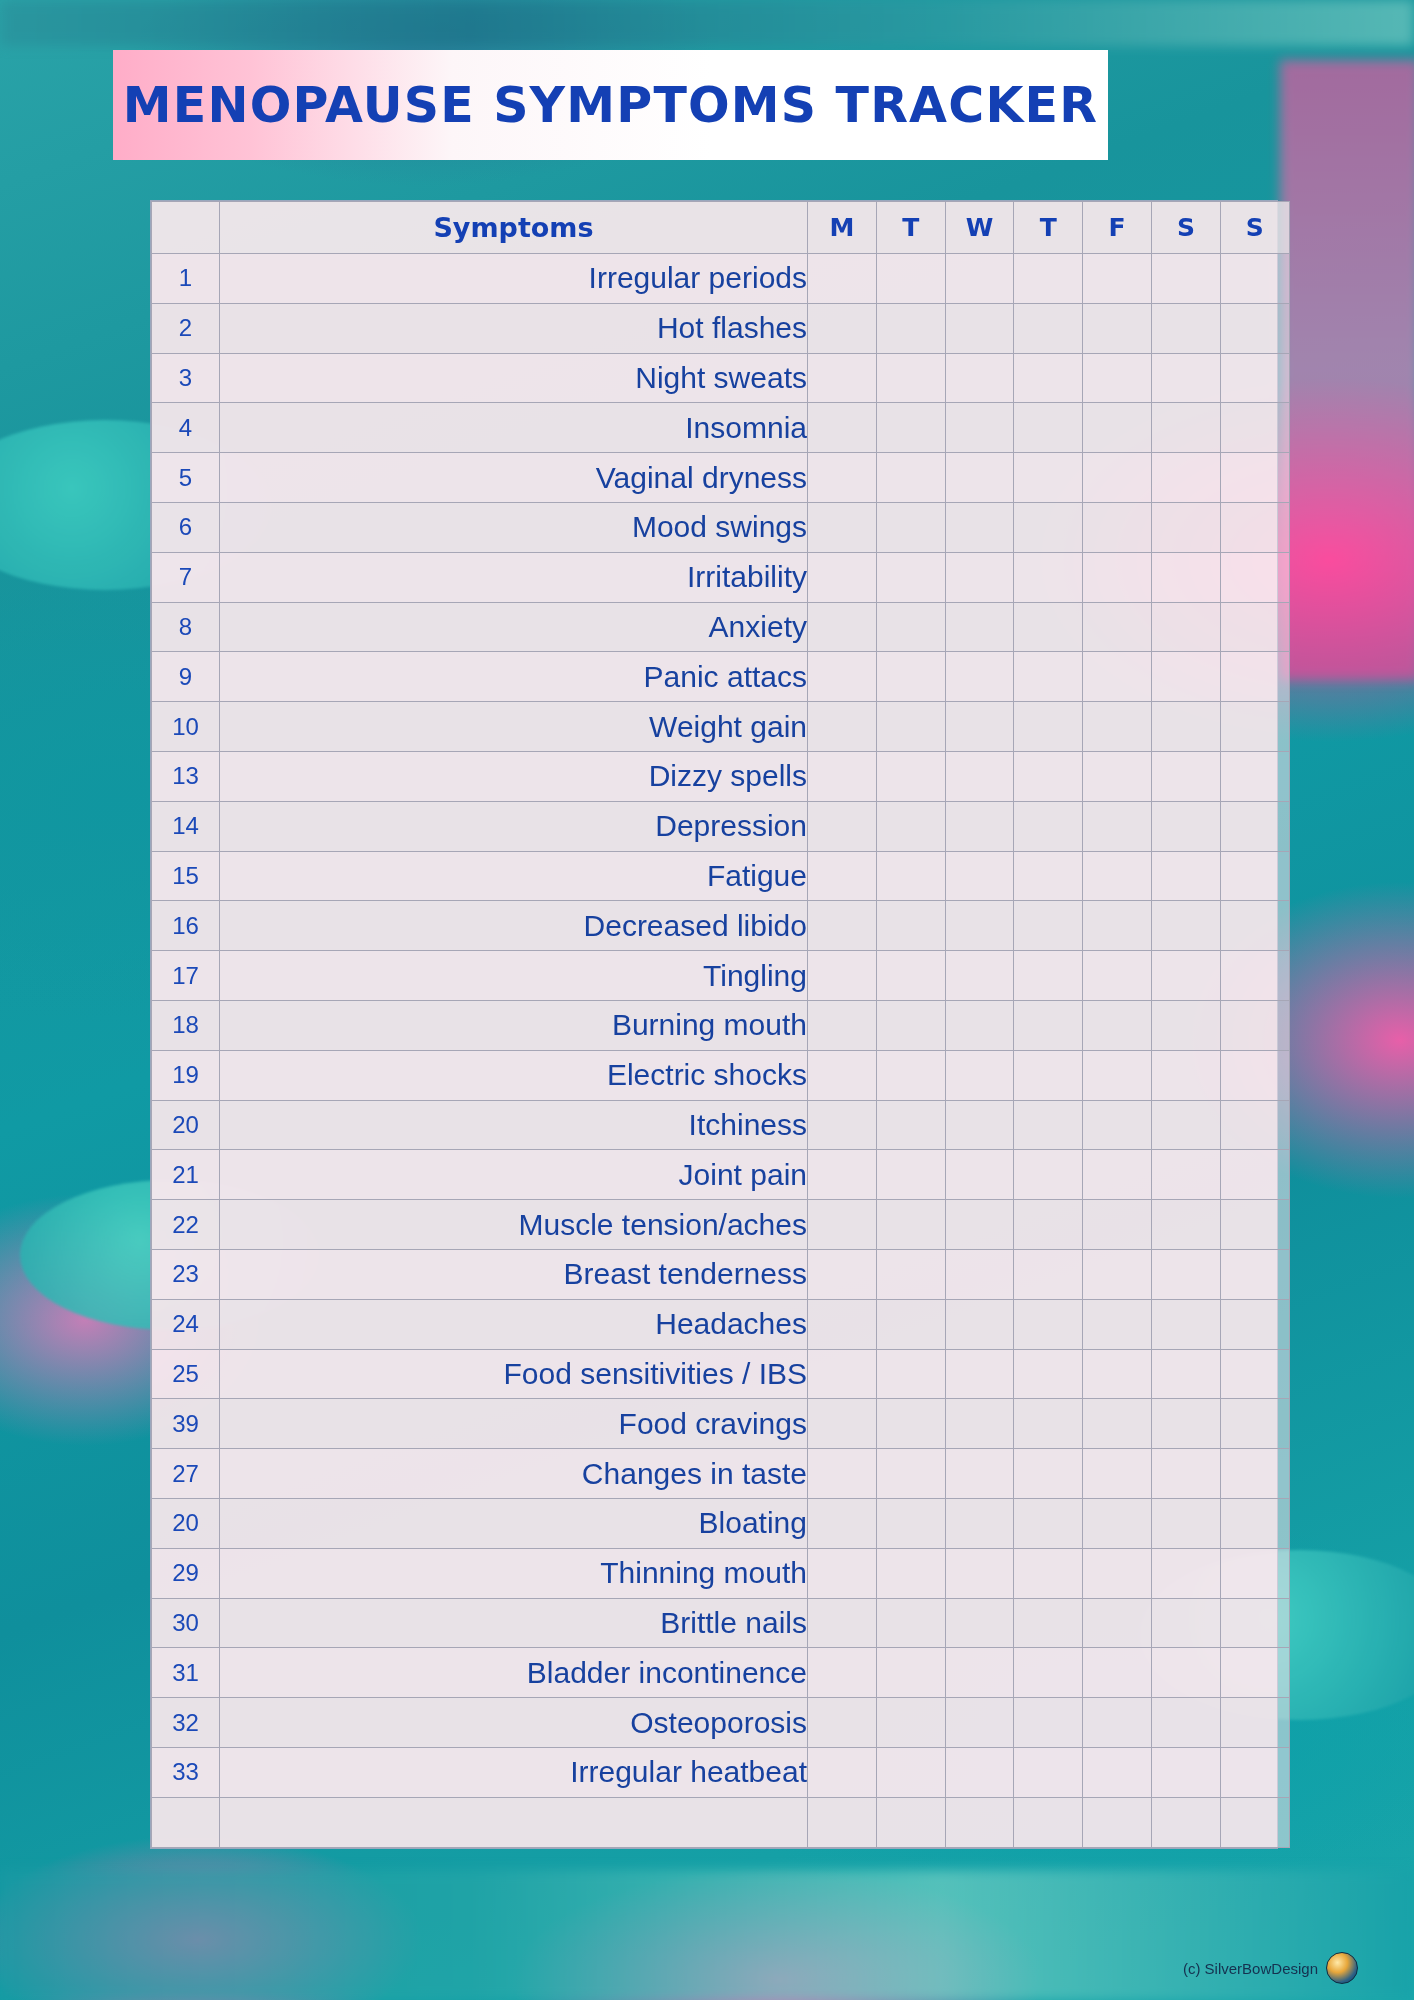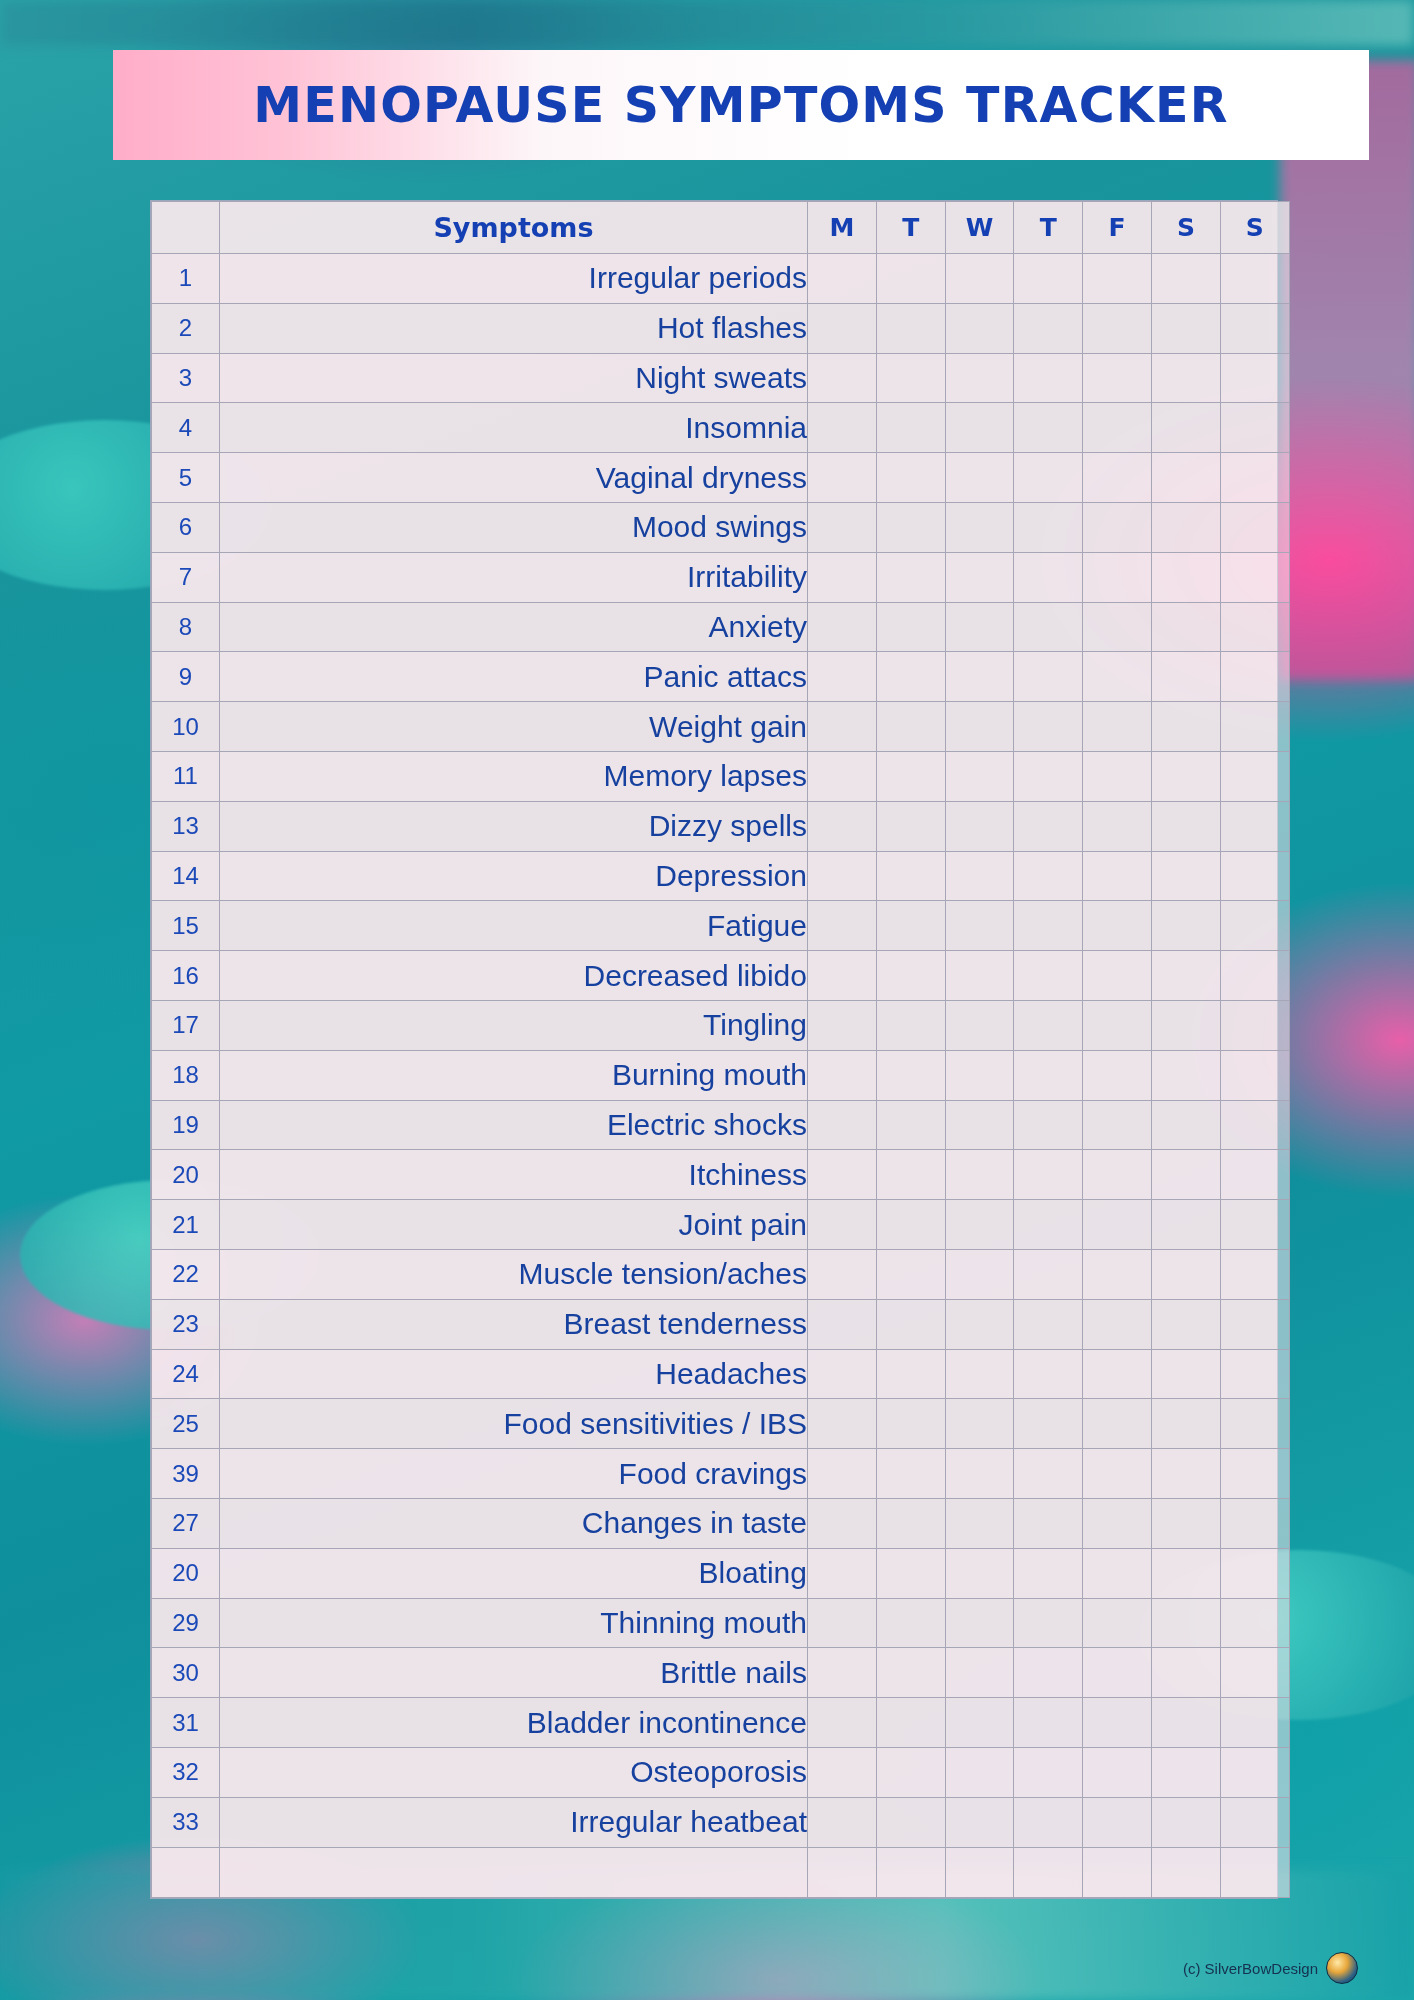--- a/index.html
+++ b/index.html
@@ -49,21 +49,21 @@
     top: 0;
     width: 1414px;
     height: 2000px;
   }
 
   
   .title-banner {
     position: absolute;
     left: 113px;
     top: 50px;
-    width: 1256px;
+    width: 995px;
     height: 110px;
     background: linear-gradient(90deg, #ffadc8 0%, #ffc3d6 14%, #fdf6f8 34%, #ffffff 60%, #ffffff 100%);
     display: flex;
     align-items: center;
     justify-content: center;
   }
   .title-text {
     font-family: "DejaVu Sans", sans-serif;
     font-weight: 700;
     font-size: 49px;
@@ -309,31 +309,20 @@
             <td class="sym">Weight gain</td>
             <td class="day"></td>
             <td class="day"></td>
             <td class="day"></td>
             <td class="day"></td>
             <td class="day"></td>
             <td class="day"></td>
             <td class="day"></td>
           </tr>
           <tr>
-            <td class="num">11</td>
-            <td class="sym">Memory lapses</td>
-            <td class="day"></td>
-            <td class="day"></td>
-            <td class="day"></td>
-            <td class="day"></td>
-            <td class="day"></td>
-            <td class="day"></td>
-            <td class="day"></td>
-          </tr>
-          <tr>
             <td class="num">13</td>
             <td class="sym">Dizzy spells</td>
             <td class="day"></td>
             <td class="day"></td>
             <td class="day"></td>
             <td class="day"></td>
             <td class="day"></td>
             <td class="day"></td>
             <td class="day"></td>
           </tr>

